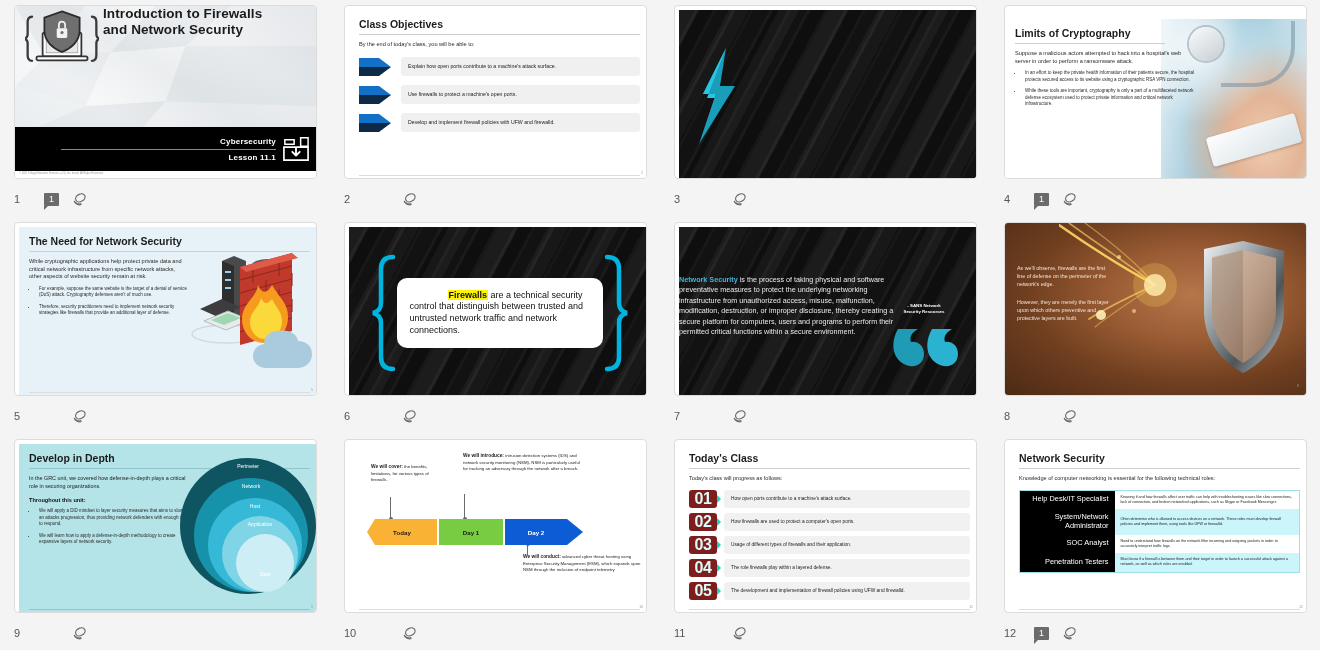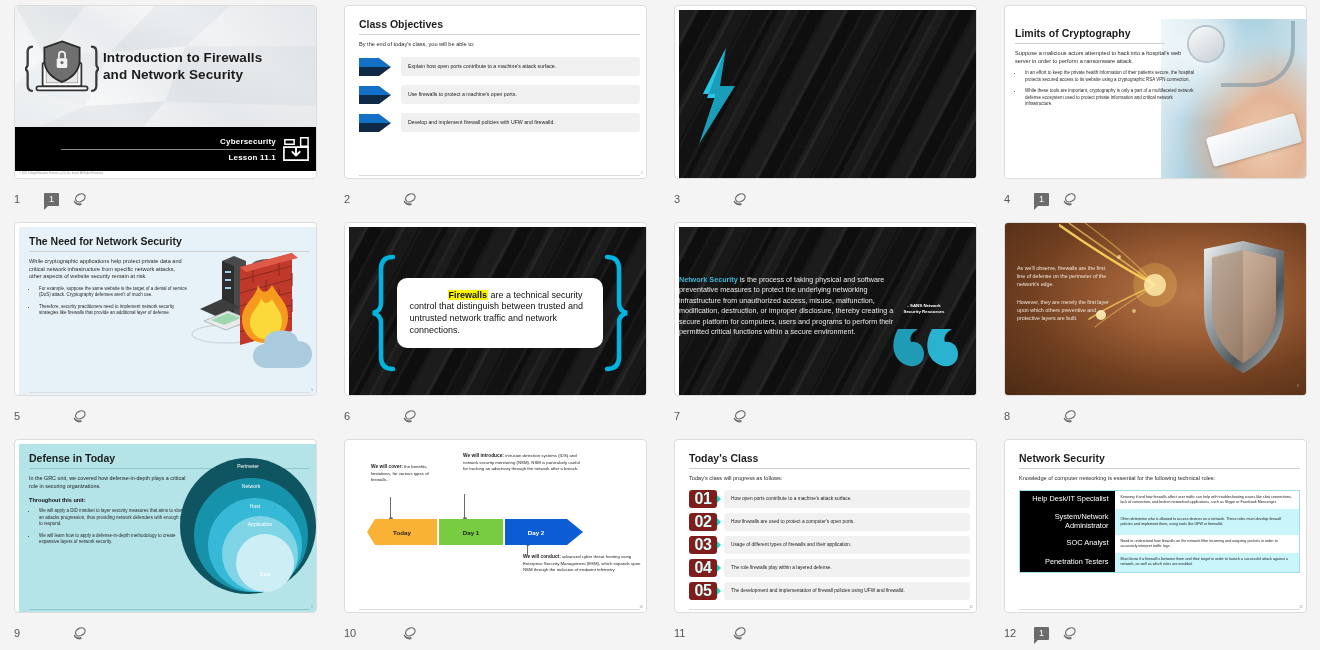--- a/index.html
+++ b/index.html
@@ -50,21 +50,21 @@
   .layers-icon { width: 17px; height: 15px; }
   .spacer-badge { width: 15px; }
 
   
   .s1 { background: #fff; display: flex; flex-direction: column; }
   .s1-top {
     flex: 1; position: relative;
     background:
       linear-gradient(120deg, rgba(255,255,255,0) 40%, rgba(200,205,210,.5) 100%),
       linear-gradient(32deg, #e9ecee 0%, #f6f7f8 25%, #dfe3e6 48%, #fbfbfc 70%, #e2e6e9 100%);
-    display: flex; align-items: center; padding-left: 10px;
+    display: flex; align-items: flex-start; padding-left: 10px;
   }
   .s1-poly { position: absolute; inset: 0; opacity: .55; }
   .s1-logo { position: relative; width: 74px; height: 62px; flex: none; }
   .s1-title {
     position: relative;
     font-size: 13.5px; font-weight: bold; line-height: 1.22;
     color: #1b1b1b; letter-spacing: .1px; margin-left: 4px;
   }
   .s1-bar {
     height: 44px; background: #000; position: relative;
@@ -552,21 +552,21 @@
         <ellipse cx="11" cy="7" rx="6" ry="4.4" transform="rotate(-28 11 7)" fill="none" stroke="#6b6b6b" stroke-width="1.5"></ellipse>
         <path d="M3.6 10.6 a6 4.4 0 0 0 8.6 3.4" fill="none" stroke="#6b6b6b" stroke-width="1.5"></path>
         <path d="M5.1 12.8 a6 4.4 0 0 0 7.3 2.2" fill="none" stroke="#6b6b6b" stroke-width="1.5"></path>
       </svg>
     </div>
   </div>
 
   <div class="cell">
     <div class="card">
       <div class="slide ls teal">
-        <div class="ls-h">Defense in Today</div>
+        <div class="ls-h">Develop in Depth</div>
         <div class="ls-rule" style="background:#8fc6cd"></div>
         <div class="s9-body">
           <div class="s9-p">In the GRC unit, we covered how defense-in-depth plays a critical role in securing organizations.</div>
           <span class="s9-strong">Throughout this unit:</span>
           <ul class="bl">
             <li>We will apply a DiD mindset to layer security measures that aims to slow an attacks progression, thus providing network defenders with enough time to respond.</li>
             <li>We will learn how to apply a defense-in-depth methodology to create expansive layers of network security.</li>
           </ul>
         </div>
         <div class="did">

